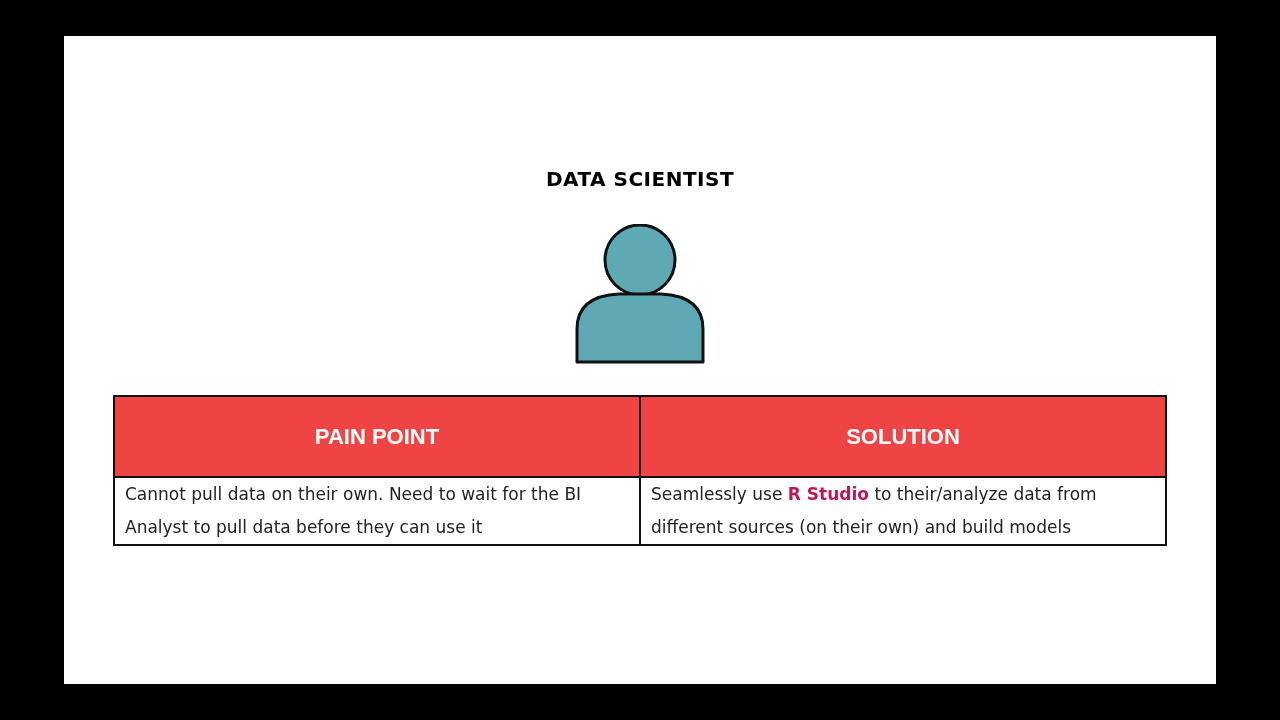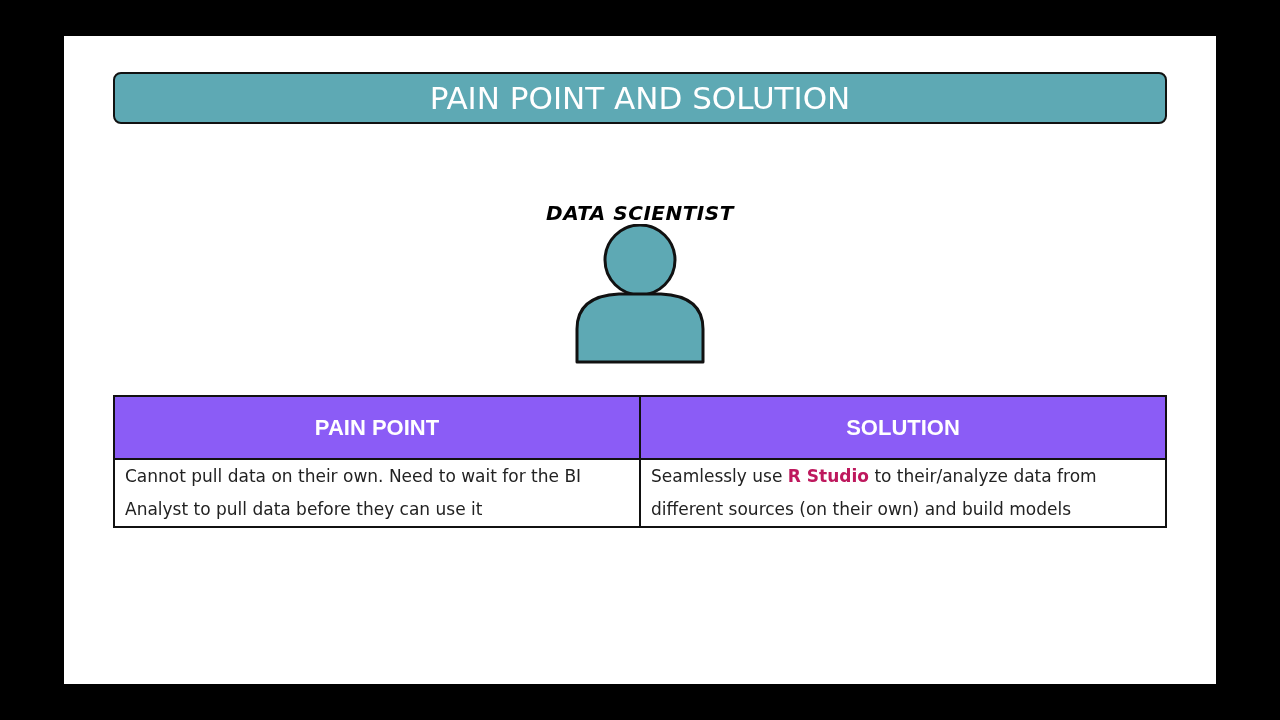--- a/index.html
+++ b/index.html
@@ -14,49 +14,45 @@
     .title-bar {
       position: absolute; left: 49px; top: 36px; width: 1050px; height: 48px;
       background: #5ea9b4; border: 2px solid #111; border-radius: 8px;
       display: flex; align-items: center; justify-content: center;
     }
     .title-bar span {
       color: #fff; font-family: "DejaVu Sans", sans-serif; font-size: 31px; letter-spacing: 0px;
       font-weight: normal;
     }
     .persona-label {
-      position: absolute; left: 0; width: 100%; top: 165px; text-align: center;
+      position: absolute; left: 0; width: 100%; top: 131px; text-align: center;
       font-family: "DejaVu Sans", sans-serif; font-weight: bold; font-size: 20px; color: #000;
       letter-spacing: 0.5px;
-      font-style: italic;
     }
     .persona-icon { position: absolute; left: 510px; top: 188px; width: 132px; height: 140px; }
     table.pp {
       position: absolute; left: 49px; top: 359px; width: 1054px;
       border-collapse: collapse;
     }
     table.pp th, table.pp td { border: 2px solid #111; }
     table.pp th {
-      background: #8b5cf6; color: #fff; height: 47px; padding: 7px;
+      background: #ef4444; color: #fff; height: 47px; padding: 16px;
       font-family: "Liberation Sans", sans-serif; font-weight: bold; font-size: 22px;
       text-align: center; width: 50%;
     }
     table.pp td {
       height: 66px; padding: 0 10px; vertical-align: middle;
       font-family: "DejaVu Sans", sans-serif; font-size: 17px; line-height: 33px; color: #222;
     }
     .bold { font-weight: bold; color: #be185d; }
   </style>
 </head>
 <body>
 
 <div class="slide">
-  <div class="title-bar">
-    <span>PAIN POINT AND SOLUTION</span>
-  </div>
 
   <div class="persona-label">DATA SCIENTIST</div>
 
   <svg class="persona-icon" viewBox="0 0 132 140">
     <circle cx="66" cy="36" r="35" fill="#5ea9b4" stroke="#111" stroke-width="3"></circle>
     <path d="M3 138 L3 105 Q3 72 45 70 L87 70 Q129 72 129 105 L129 138 Z" fill="#5ea9b4" stroke="#111" stroke-width="3" stroke-linejoin="round"></path>
   </svg>
 
   <table class="pp">
     <thead>

